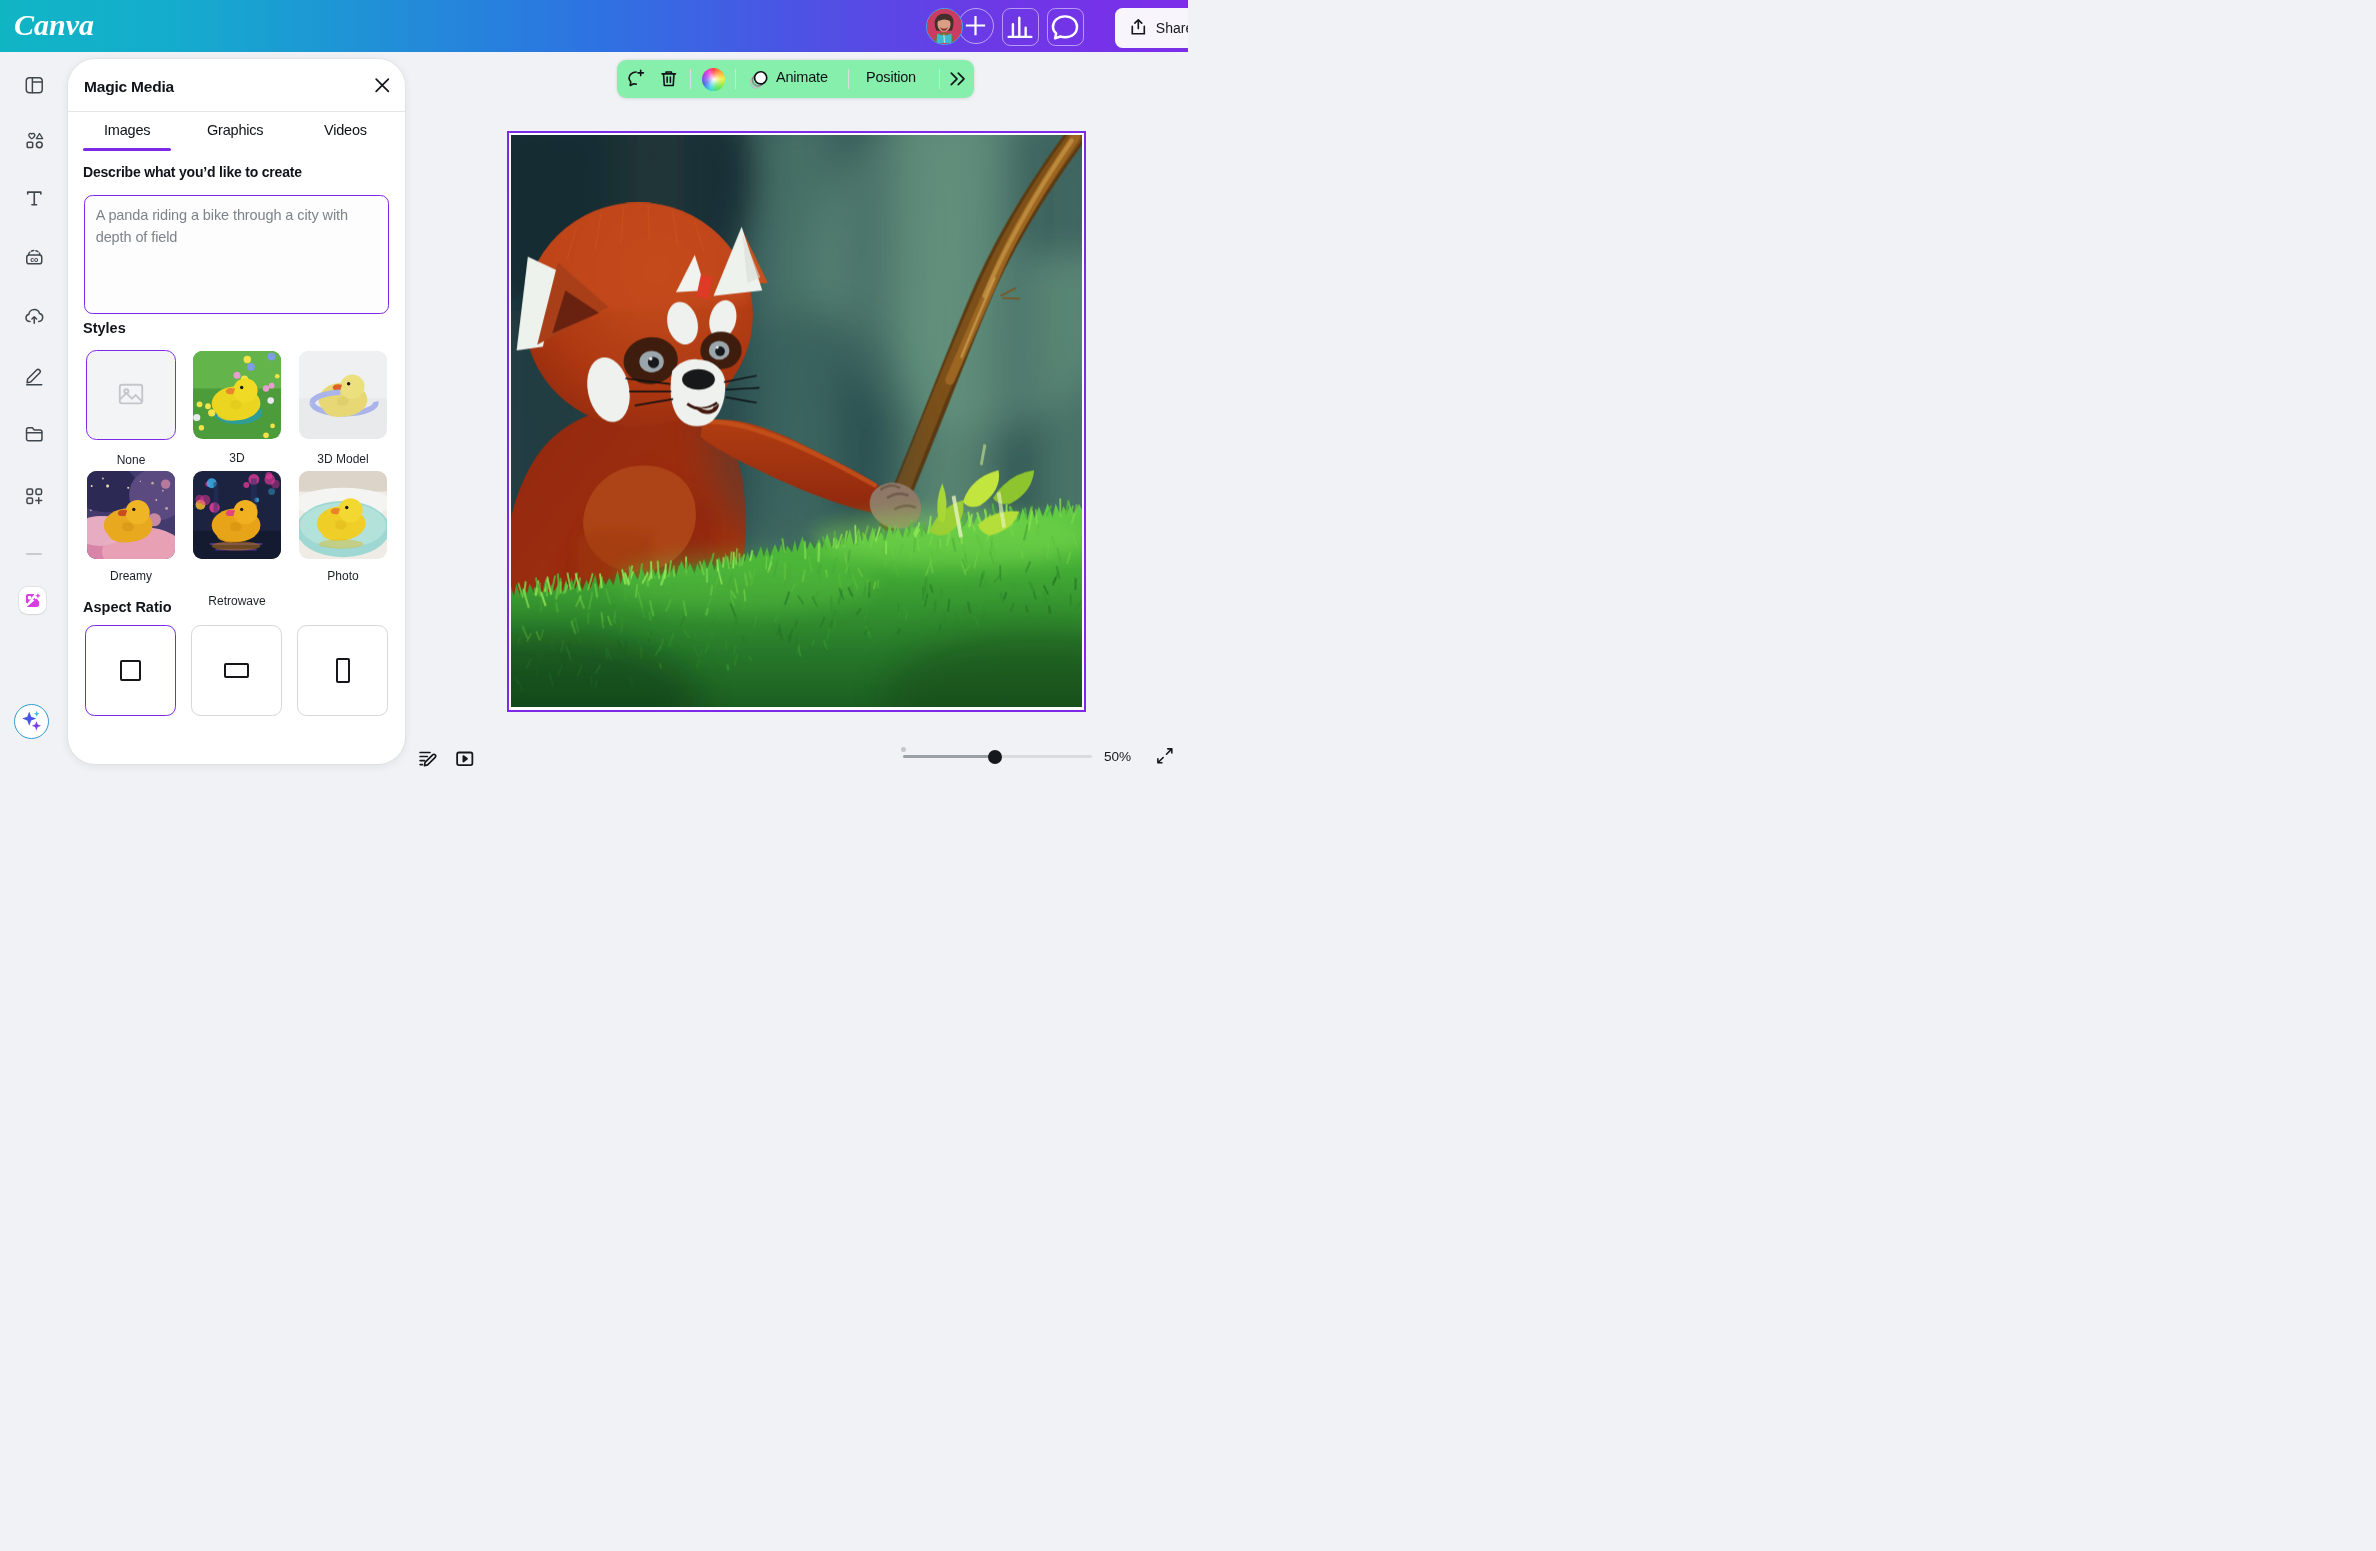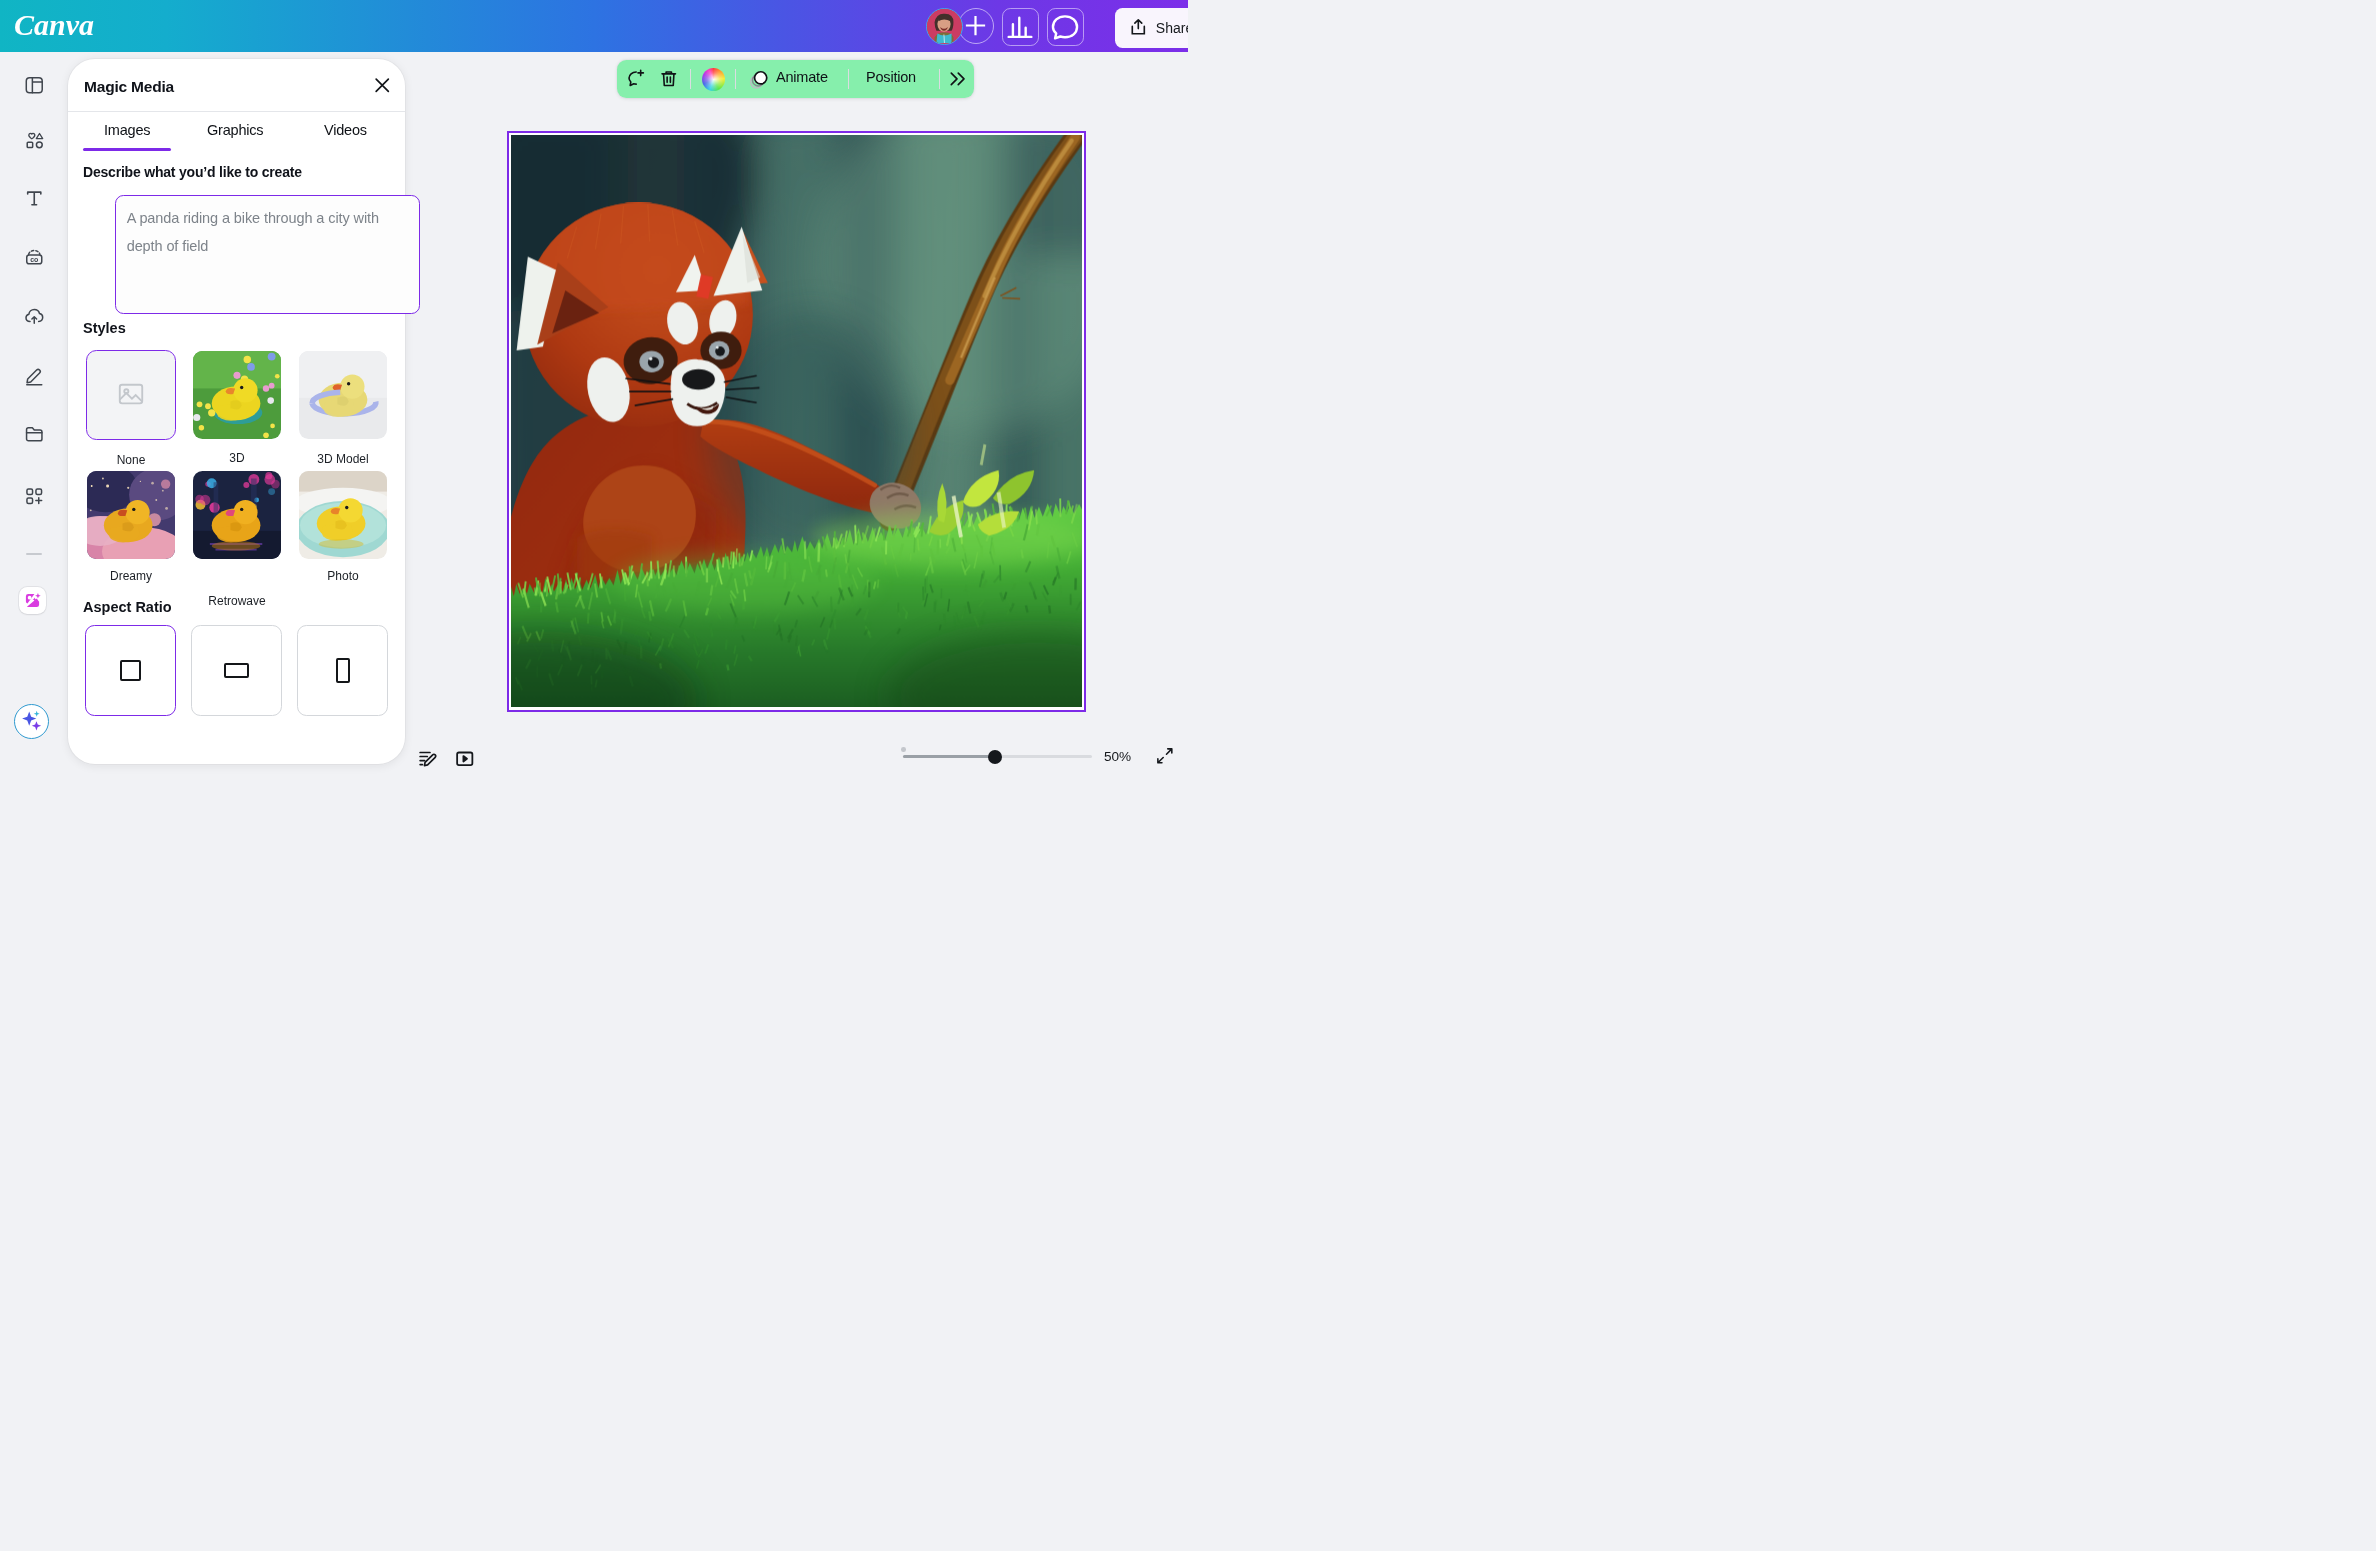--- a/index.html
+++ b/index.html
@@ -37,21 +37,21 @@
   .panel-x { position:absolute; right:12px; top:15px; width:22.5px; height:22.5px; color:#111418; }
   .panel-div { position:absolute; left:0; top:52px; width:100%; height:0.9px; background:#e4e6ea; }
   .tabs { position:absolute; left:0; top:52px; width:100%; height:43px; font-size:14.5px; color:#0e1116; letter-spacing:-0.2px; }
   .tab { position:absolute; top:11.2px; }
   .tab.t1 { left:36px; }
   .tab.t2 { left:139px;text-align:right; }
   .tab.t3 { left:256px; }
   .tabline { position:absolute; left:14.5px; top:89px; width:88px; height:2.8px; border-radius:1.9px; background:#7d2ae8; }
   .desc-label { position:absolute; left:15px; top:105px; font-size:14px; font-weight:700; color:#10131a; letter-spacing:-0.2px; }
   .prompt { position:absolute; left:15.5px; top:136px; width:305px; height:119px; border:1.9px solid #7d2ae8;
-    border-radius:8.4px; padding:8.4px 11.2px; font-size:14.5px; line-height:28px; color:#7d838a; background:#fdfdfd; letter-spacing:-0.1px;margin-left:31px; }
+    border-radius:8.4px; padding:8.4px 11.2px; font-size:14.5px; line-height:22px; color:#7d838a; background:#fdfdfd; letter-spacing:-0.1px; }
   .sec-label { position:absolute; left:15px; font-size:14.5px; font-weight:700; color:#10131a; }
   .card { position:absolute; width:88px; height:88px; border-radius:9.4px; overflow:hidden; }
   .card svg { display:block; }
   .card.sel { outline:1.9px solid #7d2ae8; outline-offset:0.9px; }
   .clabel { position:absolute; width:88px; text-align:center; font-size:12px; color:#1c2026; }
   .arcard { position:absolute; width:91px; height:91px; border-radius:9.4px; background:#fff;
     border:0.9px solid #d4d7db; display:flex; align-items:center; justify-content:center; }
   .arcard.sel { border:1.9px solid #7d2ae8; }
   .arglyph { border:2.4px solid #141619; border-radius:1.9px; }
 

